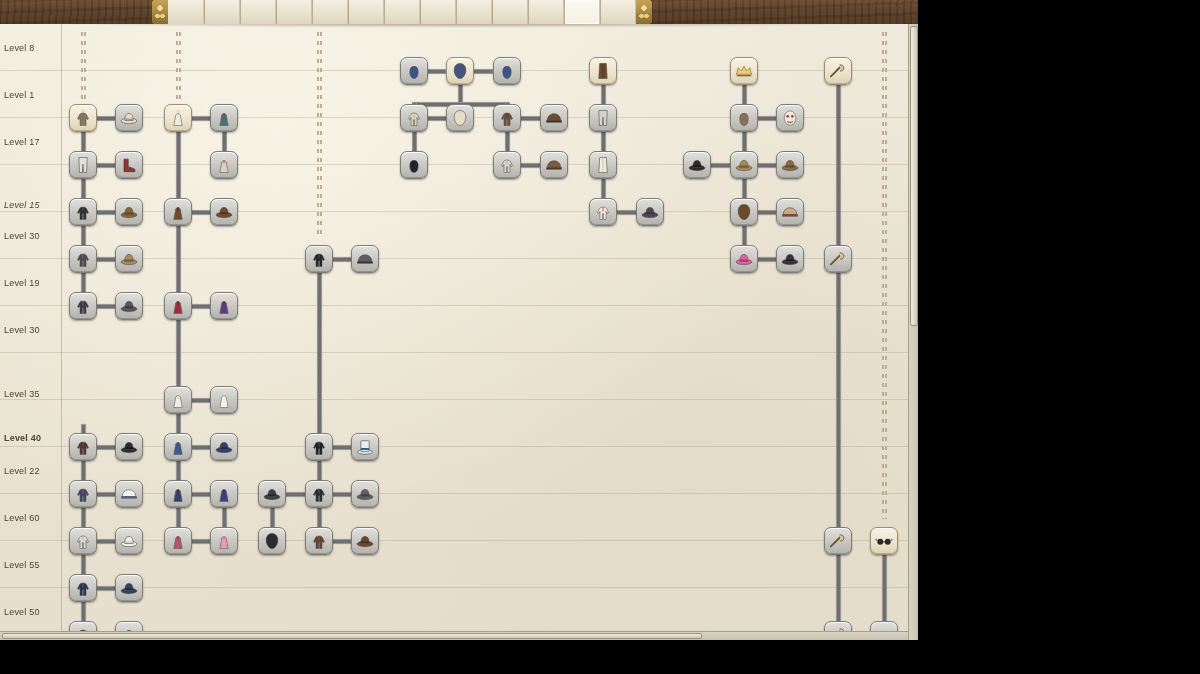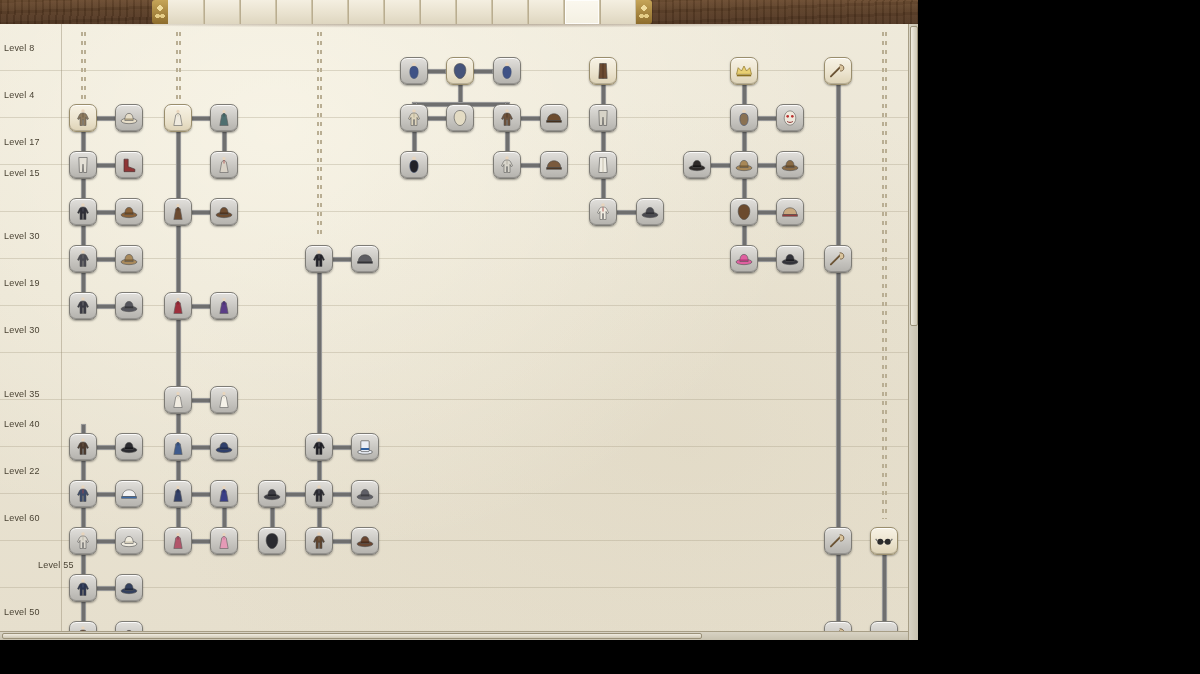--- a/index.html
+++ b/index.html
@@ -283,31 +283,31 @@
       <div class="level-row" style="top: 353px;"></div>
       <div class="level-row" style="top: 400px;"></div>
       <div class="level-row" style="top: 447px;"></div>
       <div class="level-row" style="top: 494px;"></div>
       <div class="level-row" style="top: 541px;"></div>
       <div class="level-row" style="top: 588px;"></div>
     </div>
   <div id="rail"></div>
   <div id="rail-labels">
       <div class="level-label" style="top: 43px;">Level 8</div>
-      <div class="level-label" style="top: 90px;">Level 4</div>
+      <div class="level-label" style="top: 90px;">Level 1</div>
       <div class="level-label" style="top: 137px;">Level 17</div>
-      <div class="level-label" style="top: 168px;">Level 15</div>
+      <div class="level-label" style="top: 200px; font-style: italic;">Level 15</div>
       <div class="level-label" style="top: 231px;">Level 30</div>
       <div class="level-label" style="top: 278px;">Level 19</div>
       <div class="level-label" style="top: 325px;">Level 30</div>
       <div class="level-label" style="top: 389px;">Level 35</div>
-      <div class="level-label" style="top: 419px;">Level 40</div>
+      <div class="level-label" style="top: 433px; font-weight: bold;">Level 40</div>
       <div class="level-label" style="top: 466px;">Level 22</div>
       <div class="level-label" style="top: 513px;">Level 60</div>
-      <div class="level-label" style="top: 560px; margin-left: 34px;">Level 55</div>
+      <div class="level-label" style="top: 560px;">Level 55</div>
       <div class="level-label" style="top: 607px;">Level 50</div>
     </div>
 
   <div id="canvas">
     <div id="links-layer">
         <div class="dashed" style="left: 81px; top: 8px; height: 72px;"></div>
         <div class="link v" style="left: 81px; top: 94px; height: 188px;"></div>
         <div class="link v" style="left: 81px; top: 400px; height: 211px;"></div>
         <div class="link h" style="left: 95px; top: 92px; width: 22px;"></div>
         <div class="link h" style="left: 95px; top: 139px; width: 22px;"></div>

